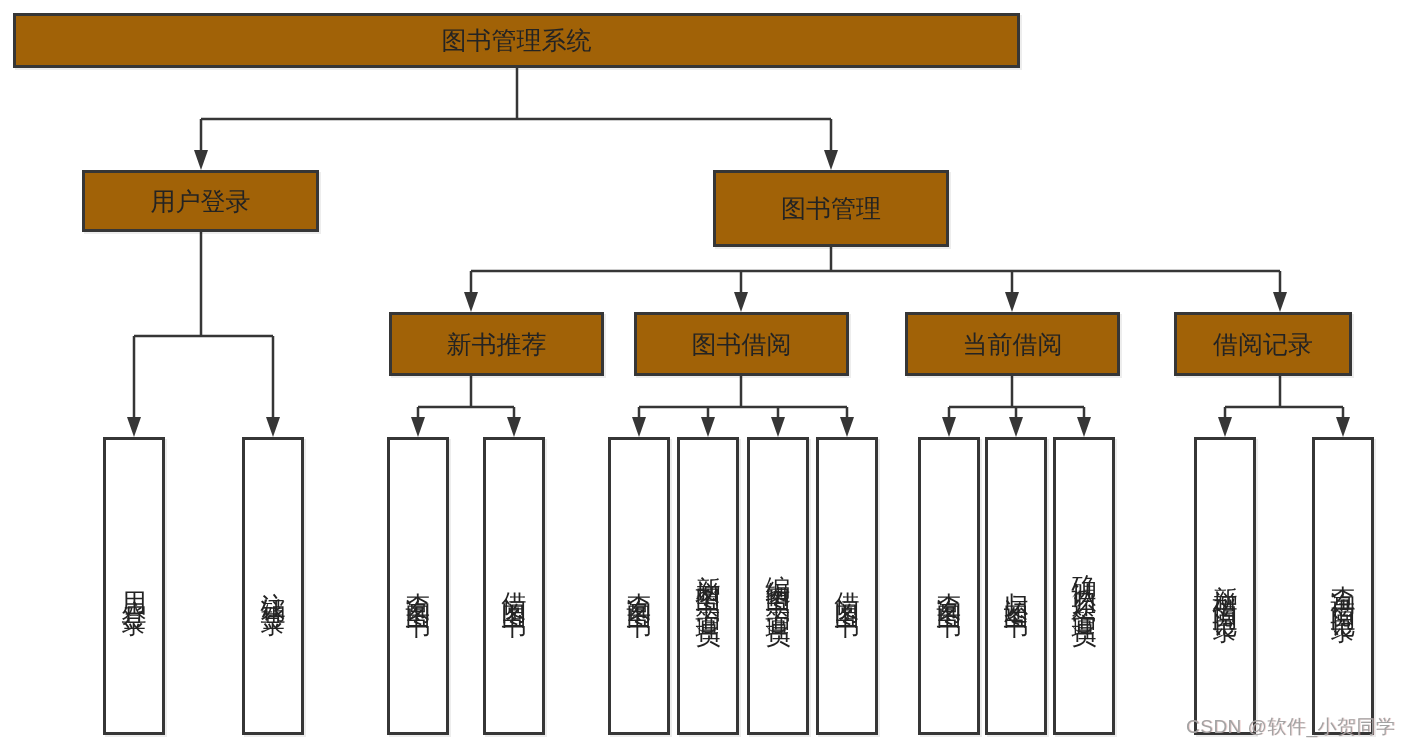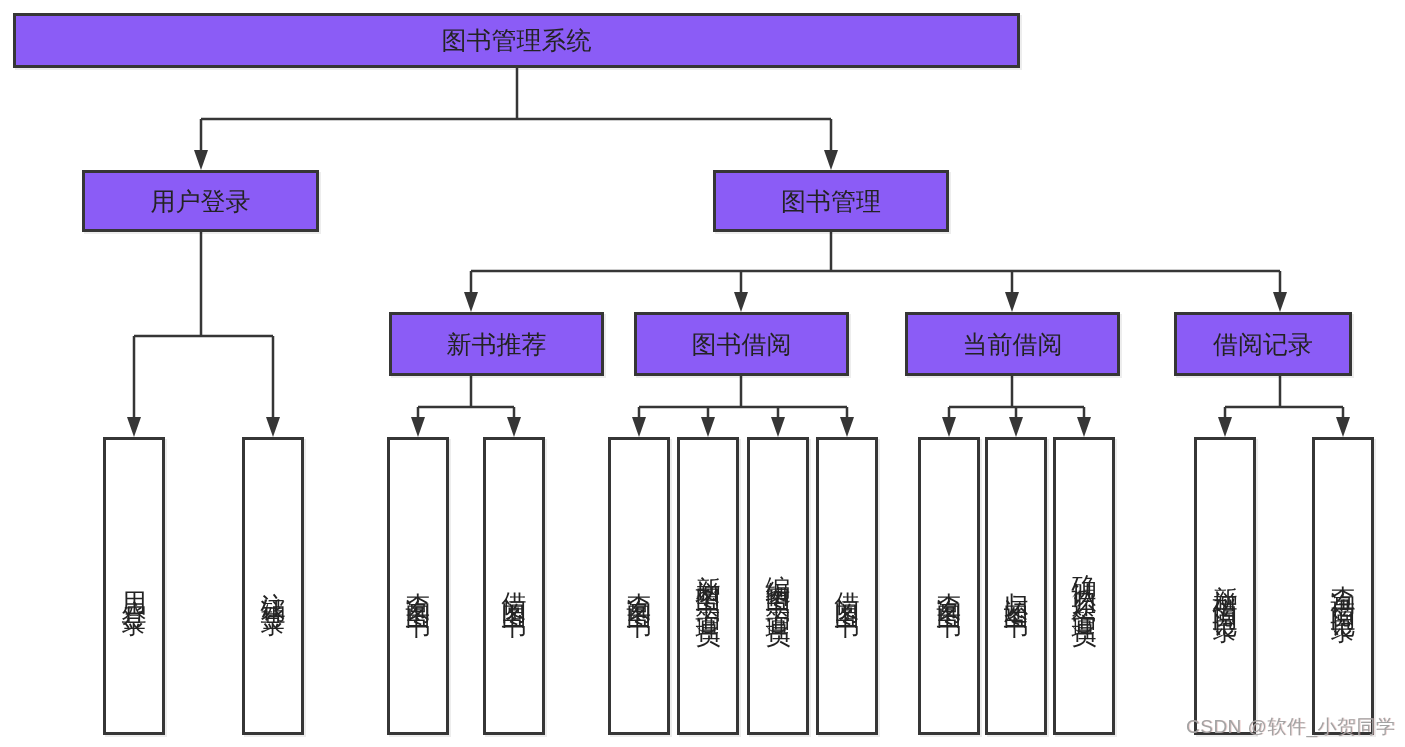--- a/index.html
+++ b/index.html
@@ -18,21 +18,21 @@
   .connectors {
     position: absolute;
     left: 0;
     top: 0;
     z-index: 0;
   }
   .node {
     position: absolute;
     box-sizing: border-box;
     border: 3px solid #363636;
-    background: #8b5cf6;
+    background: #a16207;
     display: flex;
     align-items: center;
     justify-content: center;
     font-size: 25px;
     color: #232323;
     z-index: 1;
     box-shadow: 2px 2px 0 rgba(0,0,0,0.07);
   }
   .leaf {
     position: absolute;
@@ -63,21 +63,21 @@
     top: 714px;
     font-size: 19px;
     color: #a3a3a3;
     z-index: 2;
     letter-spacing: 0.5px;
     text-shadow: 1px 0 0 rgba(214,140,140,0.35);
   }
   
   .n-root   { left: 13px;   top: 13px;  width: 1007px; height: 55px; }
   .n-login  { left: 82px;   top: 170px; width: 237px;  height: 62px; }
-  .n-mgmt   { left: 713px;  top: 170px; width: 236px;  height: 62px; }
+  .n-mgmt   { left: 713px;  top: 170px; width: 236px;  height: 77px; }
   .n-newbk  { left: 364px;  top: 312px; width: 215px;  height: 64px; margin-left: 25px; }
   .n-borrow { left: 634px;  top: 312px; width: 215px;  height: 64px; }
   .n-curr   { left: 905px;  top: 312px; width: 215px;  height: 64px; }
   .n-record { left: 1174px; top: 312px; width: 178px;  height: 64px; }
   
   .l-ul-login  { left: 103px; }
   .l-ul-logout { left: 242px; }
   .l-nb-query  { left: 387px; }
   .l-nb-borrow { left: 483px; }
   .l-bb-query  { left: 608px; }

